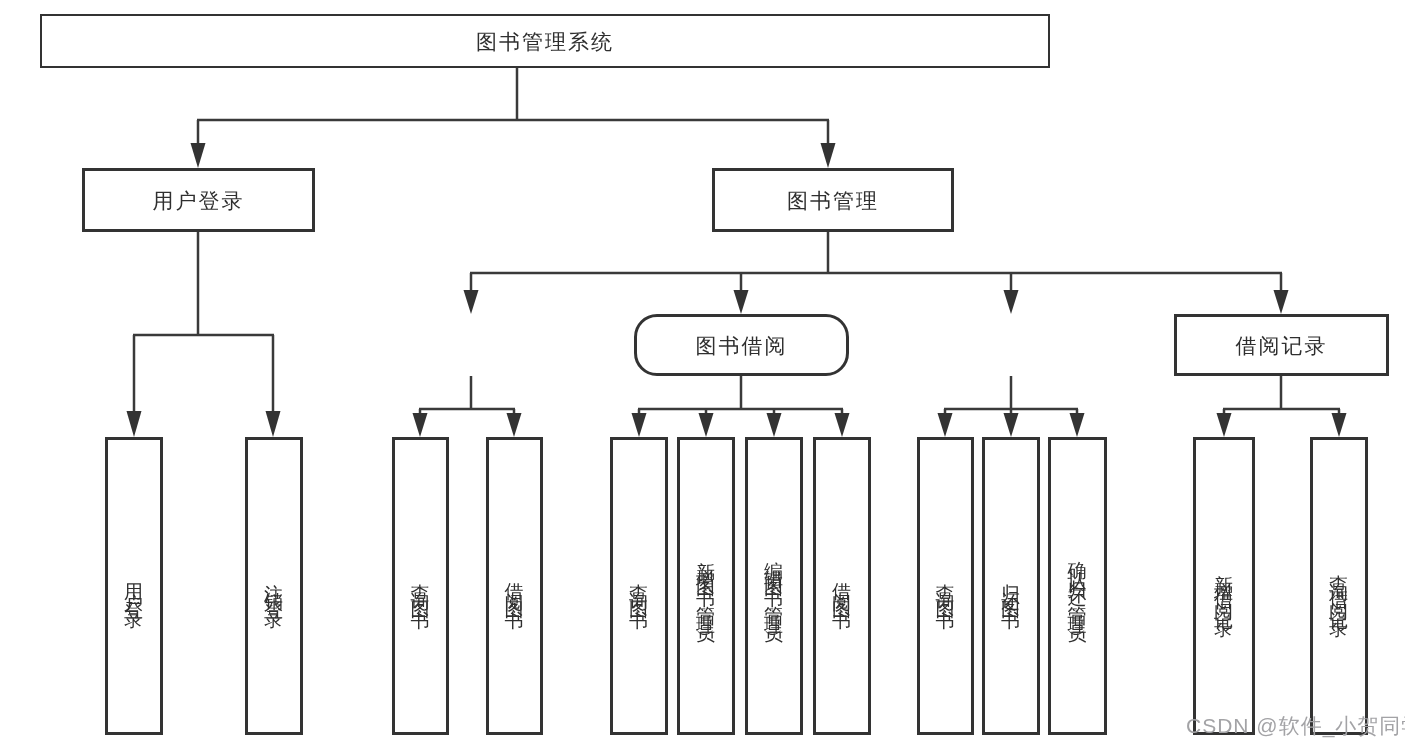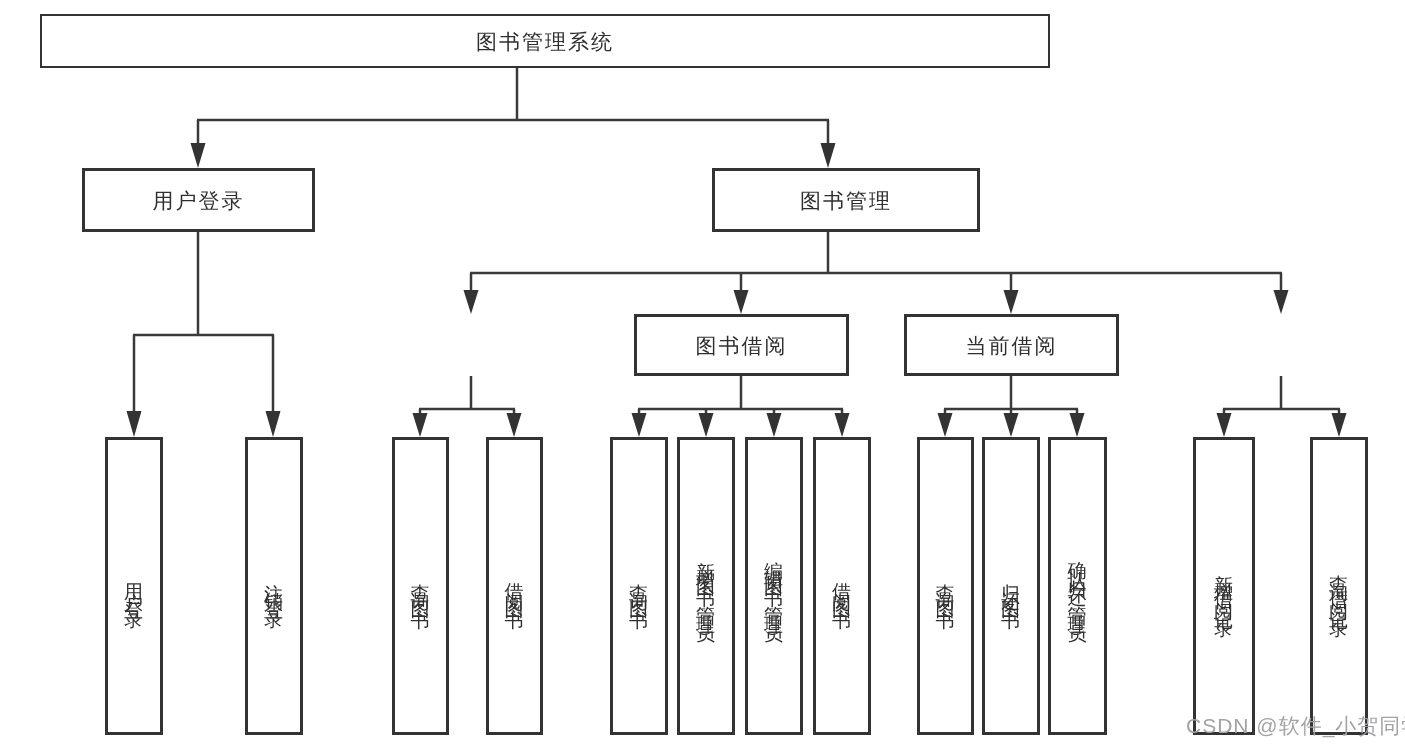--- a/index.html
+++ b/index.html
@@ -84,29 +84,29 @@
     </g>
   </svg>
 
   <div class="box hbox root" style="left:12px;top:14px;width:1010px;height:54px;margin-left:28px;">
     <span>图书管理系统</span>
   </div>
 
   <div class="box hbox" style="left:82px;top:168px;width:233px;height:64px;">
     <span>用户登录</span>
   </div>
-  <div class="box hbox" style="left:712px;top:168px;width:268px;height:64px;">
+  <div class="box hbox" style="left:712px;top:168px;width:242px;height:64px;">
     <span>图书管理</span>
   </div>
 
-  <div class="box hbox" style="left:634px;top:314px;width:215px;height:62px;">
+  <div class="box hbox" style="left:634px;top:314px;width:215px;height:62px;border-radius:23px;">
     <span>图书借阅</span>
   </div>
-  <div class="box hbox" style="left:904px;top:314px;width:215px;height:62px;">
-    <span>当前借阅</span>
+  <div class="box hbox" style="left:1174px;top:314px;width:215px;height:62px;">
+    <span>借阅记录</span>
   </div>
 
   <div class="box vbox" style="left:105px;top:437px;width:58px;height:298px;">
     <span>用户登录</span>
   </div>
   <div class="box vbox" style="left:245px;top:437px;width:58px;height:298px;">
     <span>注销登录</span>
   </div>
 
   <div class="box vbox" style="left:392px;top:437px;width:57px;height:298px;">

